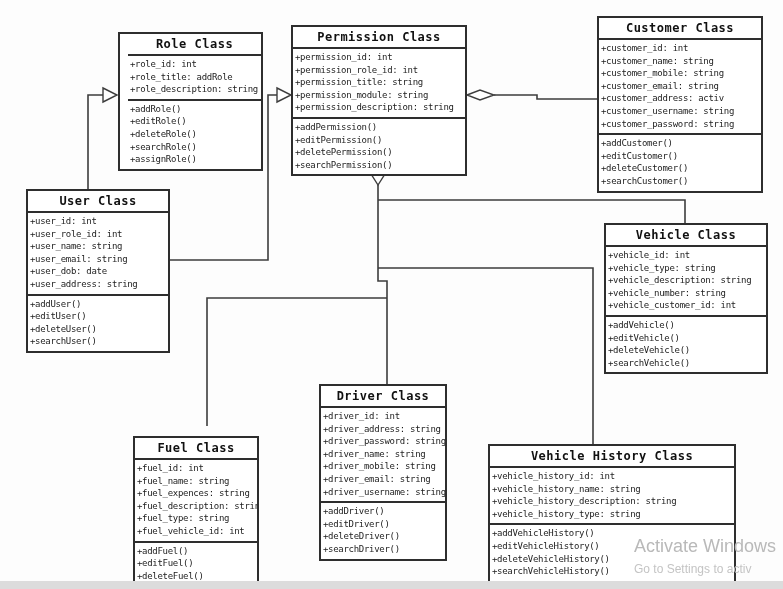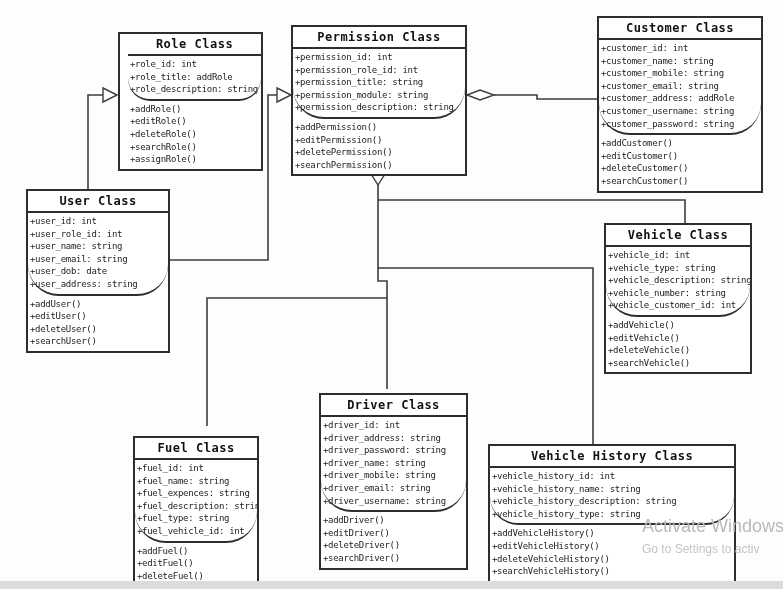--- a/index.html
+++ b/index.html
@@ -25,41 +25,39 @@
     text-align:center;
     padding:3px 2px 3px 2px;
     border-bottom:2px solid #2e2e2e;
     letter-spacing:0.5px;
     white-space:nowrap;
     overflow:hidden;
   }
   .cls-attrs{
     border-bottom:2px solid #2e2e2e;
     padding:2px 0 3px 2px;
-    border-radius:31px;
   }
   .cls-methods{
     padding:2px 0 3px 2px;
   }
   .row{
     font-size:9px;
     line-height:12.6px;
     color:#1c1c1c;
     white-space:nowrap;
     overflow:hidden;
     letter-spacing:-0.3px;
   }
   #watermark{
     position:absolute;
-    left:634px;top:514px;
+    left:634px;top:534px;
     z-index:3;
     font-family:"Liberation Sans", sans-serif;
     white-space:nowrap;
     pointer-events:none;
-    margin-left:8px;
   }
   #watermark .wm1{font-size:18px;color:#b9b9b9;line-height:24px;}
   #watermark .wm2{font-size:12px;color:#c4c4c4;line-height:22px;}
   #bottom-strip{
     position:absolute;
     left:0;top:581px;width:783px;height:8px;
     background:#dcdcdc;
     z-index:4;
   }
 </style>
@@ -128,21 +126,21 @@
     </div>
 </div>
 
 <div class="cls" style="left:597px;top:16px;width:166px;">
   <div class="cls-title">Customer Class</div>
   <div class="cls-attrs">
       <div class="row">+customer_id: int</div>
       <div class="row">+customer_name: string</div>
       <div class="row">+customer_mobile: string</div>
       <div class="row">+customer_email: string</div>
-      <div class="row">+customer_address: addRole</div>
+      <div class="row">+customer_address: activ</div>
       <div class="row">+customer_username: string</div>
       <div class="row">+customer_password: string</div>
     </div>
   <div class="cls-methods">
       <div class="row">+addCustomer()</div>
       <div class="row">+editCustomer()</div>
       <div class="row">+deleteCustomer()</div>
       <div class="row">+searchCustomer()</div>
     </div>
 </div>
@@ -158,38 +156,38 @@
       <div class="row">+user_address: string</div>
     </div>
   <div class="cls-methods">
       <div class="row">+addUser()</div>
       <div class="row">+editUser()</div>
       <div class="row">+deleteUser()</div>
       <div class="row">+searchUser()</div>
     </div>
 </div>
 
-<div class="cls" style="left:604px;top:223px;width:148px;">
+<div class="cls" style="left:604px;top:223px;width:164px;">
   <div class="cls-title">Vehicle Class</div>
   <div class="cls-attrs">
       <div class="row">+vehicle_id: int</div>
       <div class="row">+vehicle_type: string</div>
       <div class="row">+vehicle_description: string</div>
       <div class="row">+vehicle_number: string</div>
       <div class="row">+vehicle_customer_id: int</div>
     </div>
   <div class="cls-methods">
       <div class="row">+addVehicle()</div>
       <div class="row">+editVehicle()</div>
       <div class="row">+deleteVehicle()</div>
       <div class="row">+searchVehicle()</div>
     </div>
 </div>
 
-<div class="cls" style="left:319px;top:393px;width:149px;">
+<div class="cls" style="left:319px;top:384px;width:128px;">
   <div class="cls-title">Driver Class</div>
   <div class="cls-attrs">
       <div class="row">+driver_id: int</div>
       <div class="row">+driver_address: string</div>
       <div class="row">+driver_password: string</div>
       <div class="row">+driver_name: string</div>
       <div class="row">+driver_mobile: string</div>
       <div class="row">+driver_email: string</div>
       <div class="row">+driver_username: string</div>
     </div>

